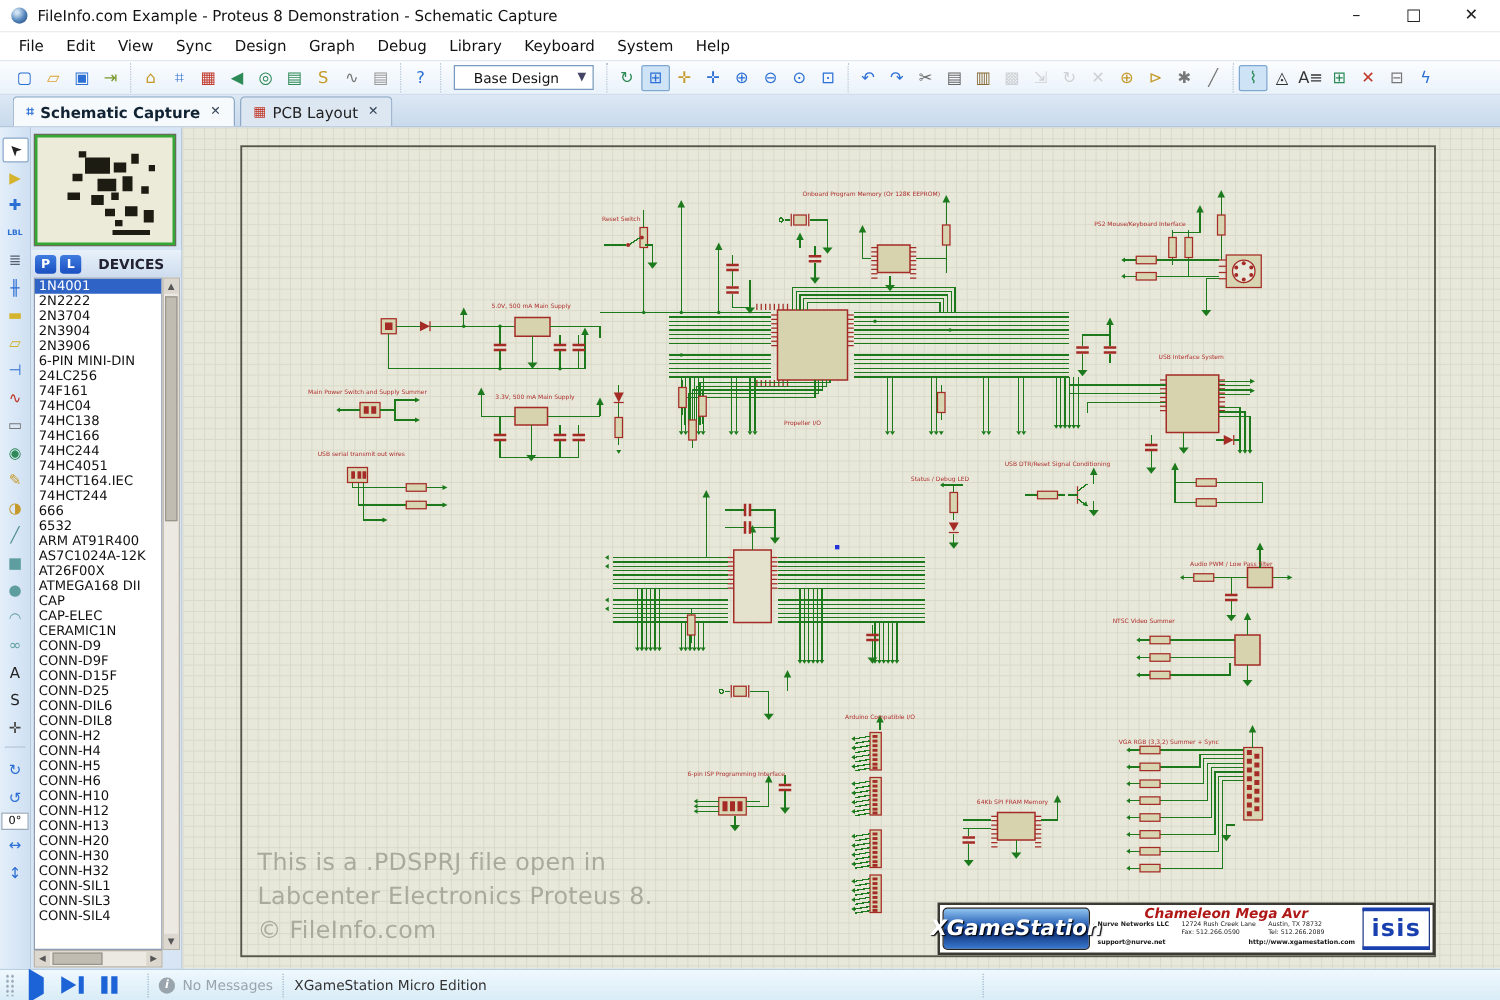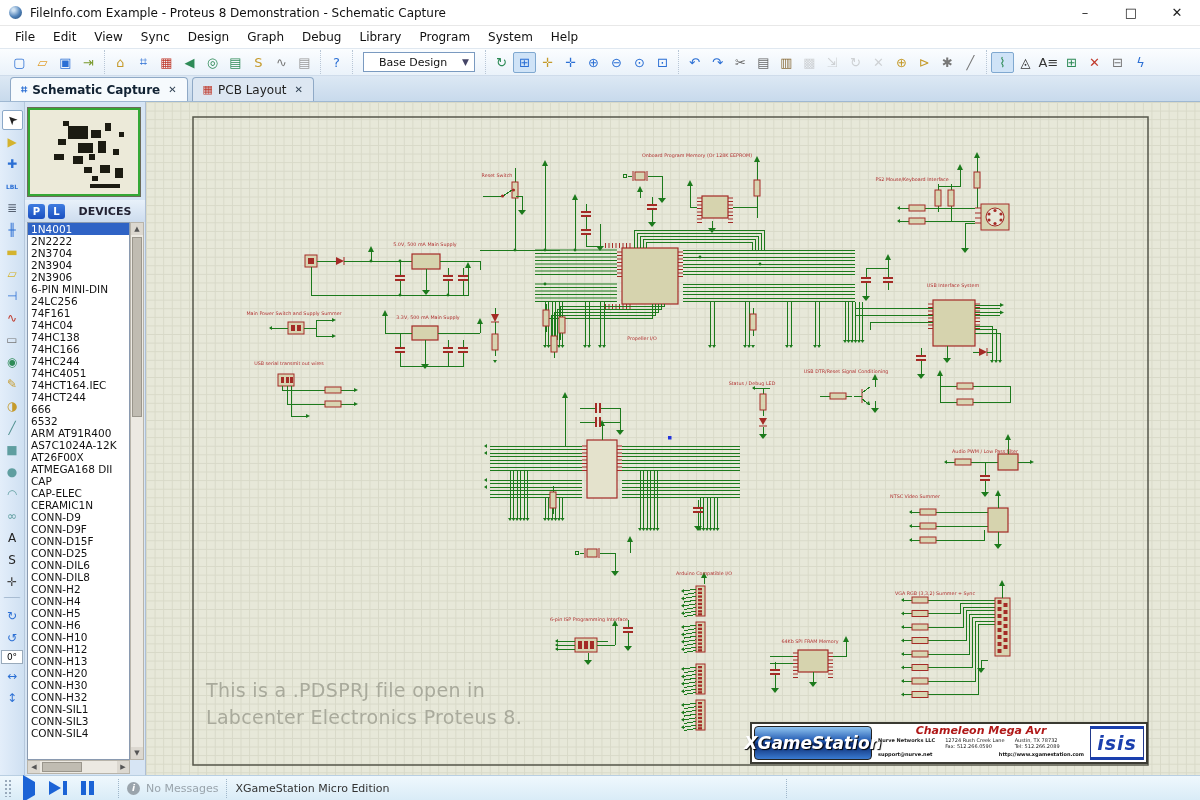--- a/index.html
+++ b/index.html
@@ -112,21 +112,21 @@
     border:1px solid #222; }
   #tb-mid { flex:1; padding:1px 4px; display:flex; flex-direction:column; }
   #tb-title { text-align:center; color:#b01818; font-weight:bold; font-style:italic;
     font-size:11px; line-height:12px; }
   #tb-cols { display:flex; font-size:5px; line-height:6px; color:#222; }
   #tb-cols .c { margin-right:10px; }
   #tb-cols .b { font-weight:bold; }
   #tb-foot { display:flex; justify-content:space-between; font-size:5px; font-weight:bold;
     margin-top:2px; color:#111; }
   #tb-isis { width:54px; margin:2px; border:1px solid #223a8c; display:flex; align-items:center;
-    justify-content:center; color:#1a3fae; font-weight:bold; font-style:italic; font-size:19px;
+    justify-content:center; color:#1a3fae; font-weight:bold; font-size:19px;
     border-top:3px solid #1a3fae; border-bottom:3px solid #1a3fae; letter-spacing:1px; }
 
   
   #statusbar { position:absolute; left:0; top:775px; width:1200px; height:25px;
     background:linear-gradient(#eff8fd,#d9ecf7); border-top:1px solid #b9cfe2;
     display:flex; align-items:center; font-size:11px; color:#333; }
   .grip { width:8px; height:18px; margin:0 4px;
     background-image:radial-gradient(#9ab 1px, transparent 1.2px); background-size:4px 4px; }
   .sseg { display:flex; align-items:center; height:19px; padding:0 8px;
     border-left:1px dotted #9fb6ca; }
@@ -160,21 +160,21 @@
 
   <div id="menubar">
       <span class="menu-item">File</span>
       <span class="menu-item">Edit</span>
       <span class="menu-item">View</span>
       <span class="menu-item">Sync</span>
       <span class="menu-item">Design</span>
       <span class="menu-item">Graph</span>
       <span class="menu-item">Debug</span>
       <span class="menu-item">Library</span>
-      <span class="menu-item">Program</span>
+      <span class="menu-item">Keyboard</span>
       <span class="menu-item">System</span>
       <span class="menu-item">Help</span>
     </div>
 
   <div id="toolbar">
       <div class="tgroup">
         <span class="tico" style="color: rgb(43, 111, 212);">▢</span>
         <span class="tico" style="color: rgb(224, 160, 48);">▱</span>
         <span class="tico" style="color: rgb(43, 111, 212);">▣</span>
         <span class="tico" style="color: rgb(122, 154, 46);">⇥</span>
@@ -937,20 +937,21 @@
             <text x="935" y="595" text-anchor="middle" font-size="4.8" fill="#b03030" font-family="&quot;DejaVu Sans&quot;,sans-serif">VGA RGB (3,3,2) Summer + Sync</text>
             <text x="704" y="575" text-anchor="middle" font-size="4.8" fill="#b03030" font-family="&quot;DejaVu Sans&quot;,sans-serif">Arduino Compatible I/O</text>
             <text x="589" y="621" text-anchor="middle" font-size="4.8" fill="#b03030" font-family="&quot;DejaVu Sans&quot;,sans-serif">6-pin ISP Programming Interface</text>
             <text x="810" y="643" text-anchor="middle" font-size="4.8" fill="#b03030" font-family="&quot;DejaVu Sans&quot;,sans-serif">64Kb SPI FRAM Memory</text>
           </g>
       </svg>
 
       <div id="watermark">
         <div>This is a .PDSPRJ file open in</div>
         <div>Labcenter Electronics Proteus 8.</div>
+        <div>© FileInfo.com</div>
       </div>
 
       <div id="tblock">
         <div id="tb-logo">XGameStation</div>
         <div id="tb-mid">
           <div id="tb-title">Chameleon Mega Avr</div>
           <div id="tb-cols">
             <div class="c b">Nurve Networks LLC</div>
             <div class="c">
               <div>12724 Rush Creek Lane</div>

